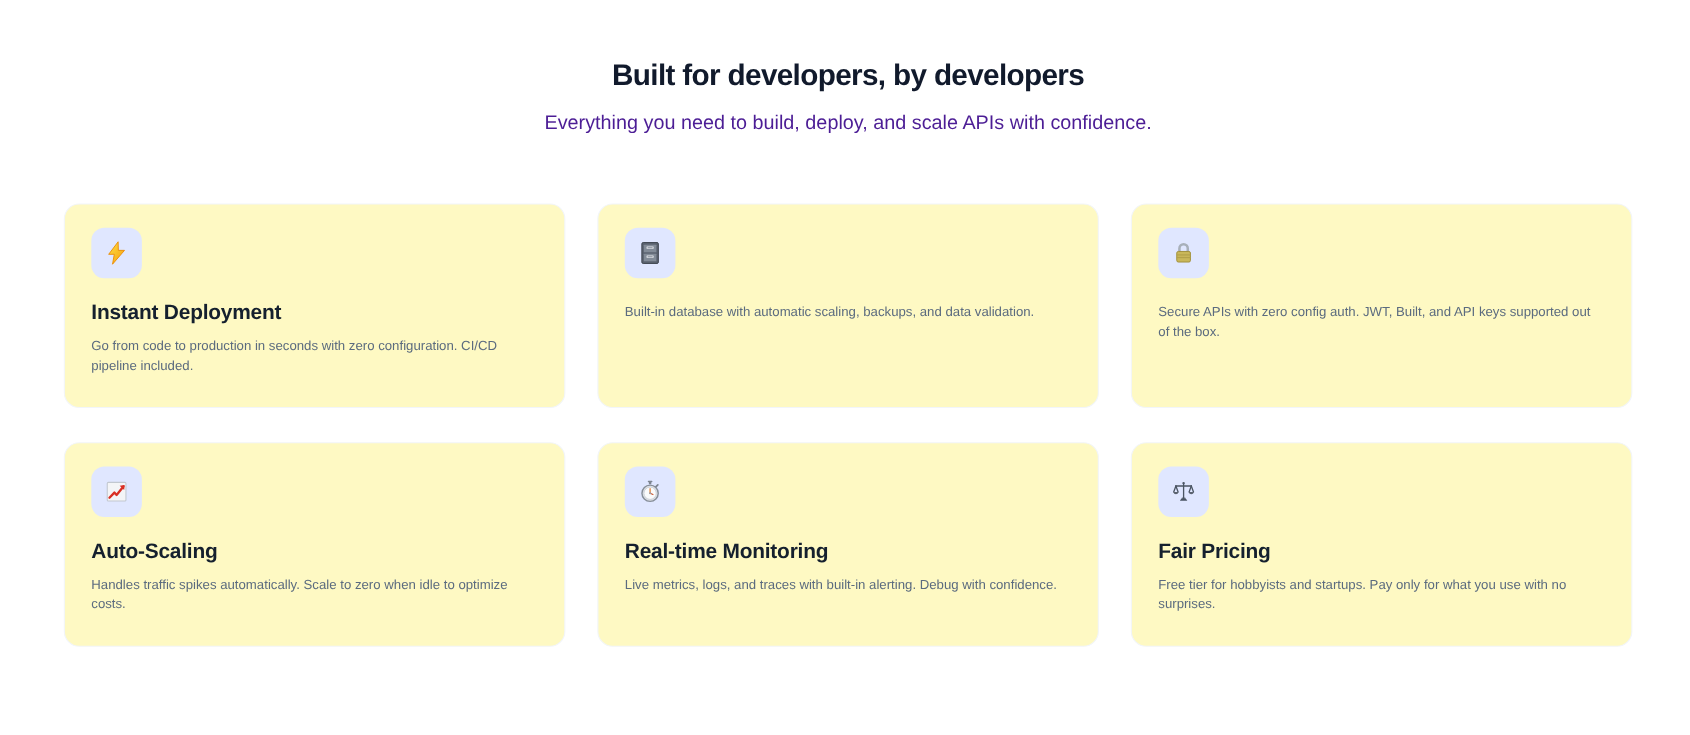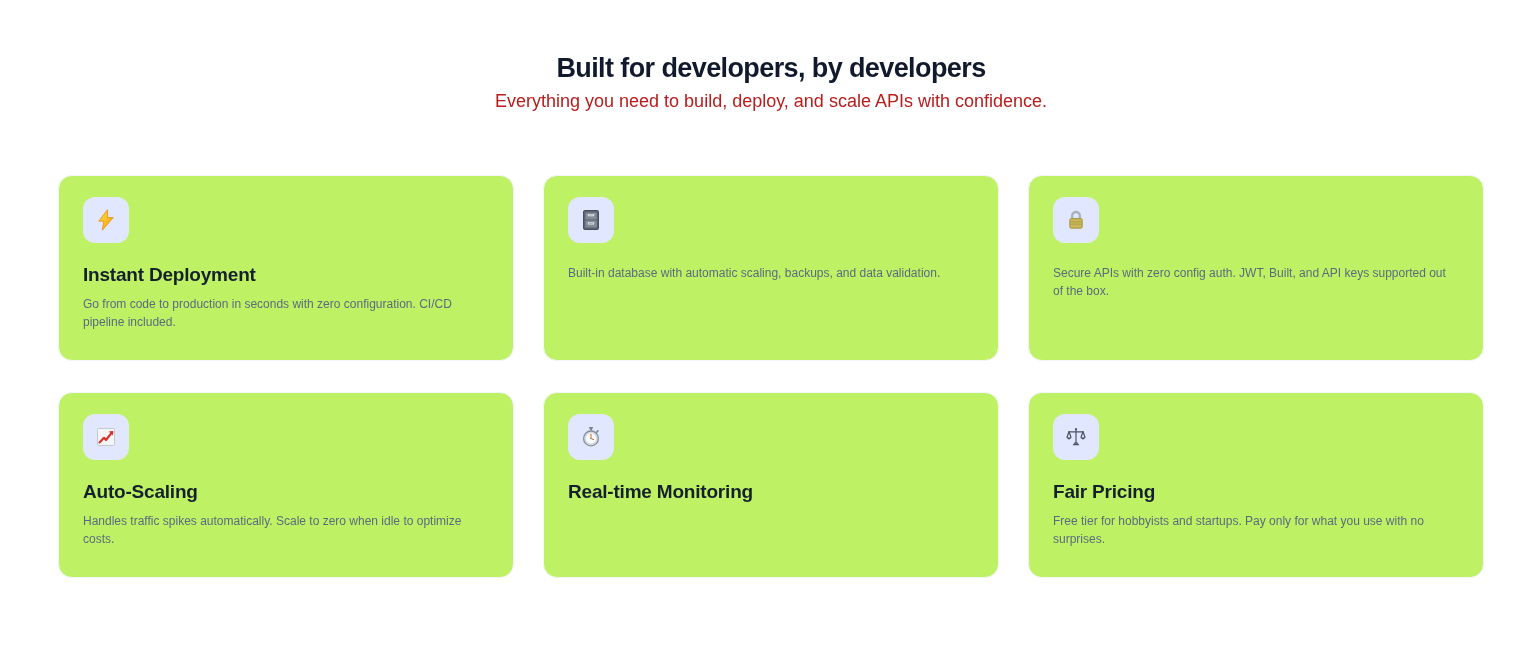--- a/index.html
+++ b/index.html
@@ -16,34 +16,34 @@
   }
   .header { text-align: center; }
   .header h1 {
     font-size: 27px;
     font-weight: 800;
     letter-spacing: -0.6px;
     color: #111a2c;
     line-height: 1.2;
   }
   .header .subtitle {
-    margin-top: 5px;
+    margin-top: 15px;
     font-size: 18px;
     font-weight: 400;
-    color: #b91c1c;
+    color: #4c1d95;
     line-height: 1.4;
   }
   .grid {
     margin-top: 60px;
     display: grid;
     grid-template-columns: repeat(3, 1fr);
     gap: 31px 29px;
   }
   .card {
-    background: #bef264;
+    background: #fef9c3;
     border: 1px solid #f2f5f9;
     border-radius: 14px;
     padding: 21px 24px 24px 24px;
     min-height: 186px;
   }
   .icon-tile {
     width: 46px;
     height: 46px;
     border-radius: 12px;
     background: #e0e7ff;
@@ -141,20 +141,21 @@
           <rect x="9.9" y="2" width="4.2" height="1.4" rx="0.6" fill="#7d8591"></rect>
           <line x1="17.2" y1="7.6" x2="19" y2="5.8" stroke="#7d8591" stroke-width="1.6" stroke-linecap="round"></line>
           <circle cx="12" cy="13.4" r="7.4" fill="#dfe2e7" stroke="#868e99" stroke-width="1.3"></circle>
           <circle cx="12" cy="13.4" r="5.6" fill="#fafbfc" stroke="#c4c9d1" stroke-width="0.7"></circle>
           <line x1="12" y1="13.4" x2="12" y2="9.3" stroke="#e0833c" stroke-width="1.2" stroke-linecap="round"></line>
           <line x1="12" y1="13.4" x2="14.6" y2="14.6" stroke="#c9552e" stroke-width="1" stroke-linecap="round"></line>
           <circle cx="12" cy="13.4" r="0.9" fill="#9aa1ab"></circle>
         </svg>
       </div>
       <h3>Real-time Monitoring</h3>
+      <p>Live metrics, logs, and traces with built-in alerting. Debug with confidence.</p>
     </div>
 
     <div class="card">
       <div class="icon-tile">
         <svg width="24" height="24" viewBox="0 0 24 24">
           <g stroke="#4b5563" stroke-width="1.2" fill="none" stroke-linecap="round">
             <line x1="12" y1="4.6" x2="12" y2="18"></line>
             <line x1="5" y1="6.8" x2="19" y2="6.8"></line>
             <line x1="5" y1="6.8" x2="3" y2="12.2"></line>
             <line x1="5" y1="6.8" x2="7" y2="12.2"></line>

